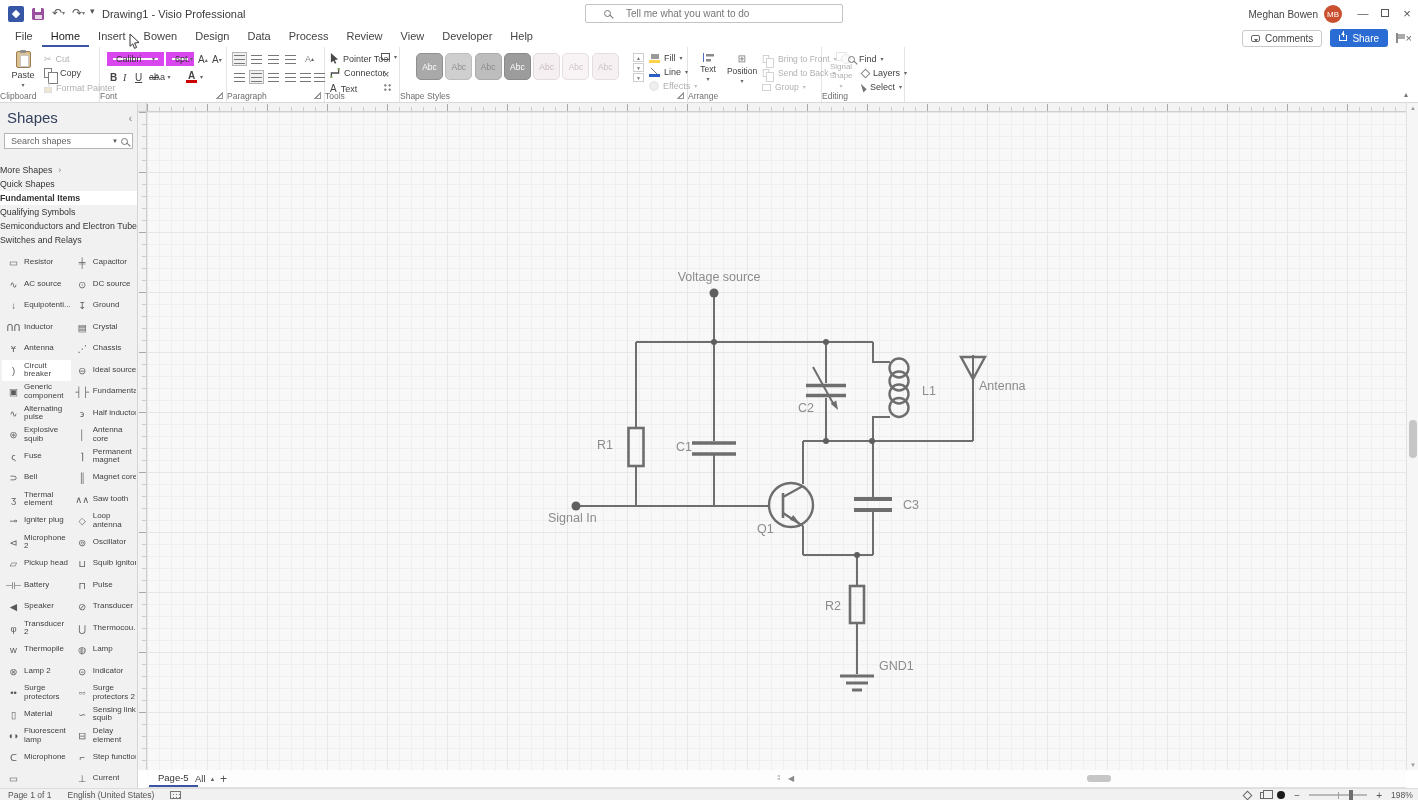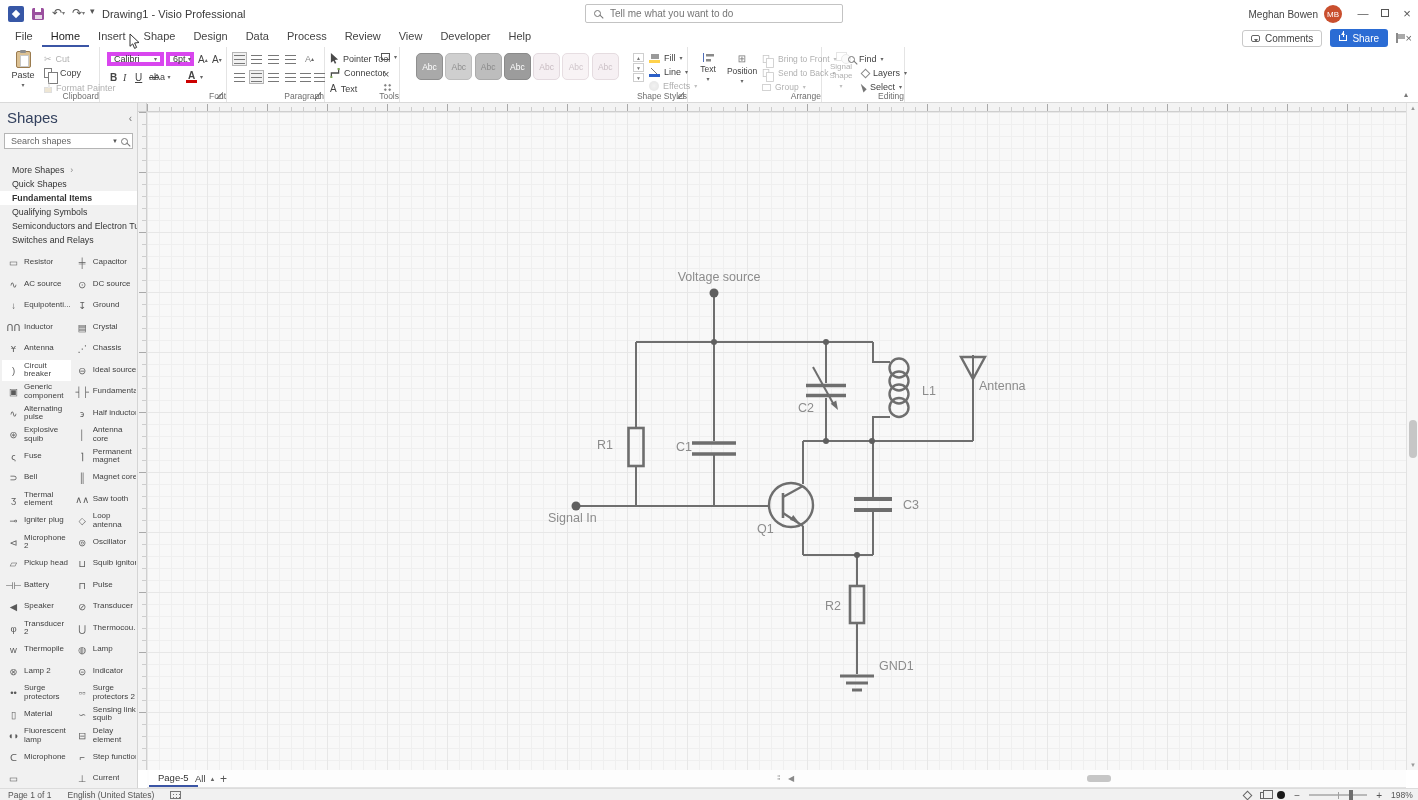--- a/index.html
+++ b/index.html
@@ -10,21 +10,21 @@
   
   .titlebar{position:absolute;left:0;top:0;width:100%;height:28px;background:#fff}
   .appicon{position:absolute;left:8px;top:6px;width:16px;height:16px;background:#3757a6;border-radius:2px}
   .appicon::after{content:"";position:absolute;left:5px;top:5px;width:6px;height:6px;background:#fff;transform:rotate(45deg)}
   .floppy{position:absolute;left:32px;top:8px;width:12px;height:12px;background:#9a4f9e;border-radius:1.5px}
   .floppy::before{content:"";position:absolute;top:0;left:3px;width:6px;height:4px;background:#fff}
   .floppy::after{content:"";position:absolute;bottom:1px;left:2.5px;width:7px;height:4px;background:#e7d9e8}
   .qat{position:absolute;top:6px;font-size:12px;color:#555;cursor:default}
   .qat .dd{font-size:6px;color:#777;vertical-align:2px}
   .tb-title{position:absolute;left:102px;top:8px;font-size:11px;color:#3a3a3a;white-space:nowrap}
-  .tb-search{position:absolute;left:585px;top:4px;width:258px;height:19px;border:1px solid #c3c3c3;border-radius:2px;background:#fff;display:flex;align-items:center;gap:7px;padding:0 8px}
+  .tb-search{position:absolute;left:585px;top:4px;width:258px;height:19px;border:1px solid #c3c3c3;border-radius:2px;background:#fff;display:flex;align-items:center;gap:13px;padding:0 18px}
   .tb-search input{border:none;outline:none;flex:1;font-size:10px;color:#555;font-family:"Liberation Sans",sans-serif;background:transparent}
   .tb-search input::placeholder{color:#767676}
   .mag{display:inline-block;width:7px;height:7px;border:1.2px solid #777;border-radius:50%;position:relative;flex:none}
   .mag::after{content:"";position:absolute;width:4.5px;height:1.2px;background:#777;right:-3.8px;bottom:-1.5px;transform:rotate(45deg)}
   .tb-user{position:absolute;right:100px;top:9px;font-size:10px;color:#444}
   .avatar{position:absolute;right:76px;top:5px;width:18px;height:18px;border-radius:50%;background:#c94f2e;color:#fff;font-size:8px;display:flex;align-items:center;justify-content:center}
   .winbtn{position:absolute;top:0;width:22px;height:26px;display:flex;align-items:center;justify-content:center;color:#555;font-size:11px;cursor:default}
   .maxbox{width:8px;height:8px;border:1px solid #555}
 
   
@@ -40,34 +40,34 @@
   .share-ic{width:8px;height:6px;border:1.2px solid #fff;border-top:none;position:relative}
   .share-ic::before{content:"";position:absolute;left:2.6px;top:-4px;width:1.4px;height:6px;background:#fff}
   .share-ic::after{content:"";position:absolute;left:1px;top:-5px;border:2px solid transparent;border-bottom:3px solid #fff}
   .flag-ic{width:1.5px;height:10px;background:#8a8a8a;position:relative}
   .flag-ic::after{content:"";position:absolute;left:1.5px;top:0.5px;width:7px;height:5px;background:#a9a9a9}
   .xsmall{color:#666;font-size:11px}
 
   
   .ribbon{position:absolute;left:0;top:47px;width:100%;height:56px;background:#fff;border-bottom:1px solid #d9d9d9}
   .group{position:absolute;top:0;height:55px;border-right:1px solid #e4e4e4}
-  .glabel{position:absolute;bottom:1px;left:0;width:100%;text-align:right;font-size:8.5px;color:#6e6e6e}
+  .glabel{position:absolute;bottom:1px;left:0;width:100%;text-align:left;font-size:8.5px;color:#6e6e6e}
   .dlg{position:absolute;right:3px;bottom:3px;width:7px;height:7px;border-right:1px solid #969696;border-bottom:1px solid #969696;background:linear-gradient(135deg,transparent 55%,#969696 55%,#969696 72%,transparent 72%)}
   .bigbtn{position:absolute;display:flex;flex-direction:column;align-items:center;gap:2px;font-size:9px;color:#3f3f3f;cursor:default}
   .dd{font-size:6px;color:#666;line-height:1}
   .mini{position:absolute;display:flex;align-items:center;gap:4px;font-size:9px;color:#3f3f3f;white-space:nowrap}
   .grayed{opacity:.42}
   .clipboard-ic{width:15px;height:17px;background:#dcc193;border:1px solid #9a7b4f;border-radius:2px;position:relative}
   .clipboard-ic::before{content:"";position:absolute;left:3.5px;top:-2px;width:6px;height:3px;background:#8e8e8e;border-radius:1px}
   .clipboard-ic::after{content:"";position:absolute;left:3px;top:3px;width:7px;height:10px;background:#fff;border:1px solid #c9c9c9}
   .copy-ic{width:8px;height:10px;border:1px solid #7d7d7d;background:#fff;position:relative;margin-right:4px}
   .copy-ic::after{content:"";position:absolute;left:2.5px;top:2.5px;width:8px;height:10px;border:1px solid #7d7d7d;background:#fff}
   .fp-ic{width:8px;height:6px;background:#d9c49a;border:1px solid #b5b5b5;position:relative;margin-top:5px}
   .fp-ic::after{content:"";position:absolute;left:3px;top:-6px;width:2px;height:6px;background:#cfcfcf}
-  .combo{display:flex;align-items:center;justify-content:space-between;border:4px solid #d946ef;background:#fff;height:14px;font-size:9px;color:#333;padding:0 3px;position:absolute}
+  .combo{display:flex;align-items:center;justify-content:space-between;border:6px solid #d946ef;background:#fff;height:14px;font-size:9px;color:#333;padding:0 3px;position:absolute}
   .fbtn{position:absolute;height:14px;display:flex;align-items:center;justify-content:center;font-size:10px;color:#444;padding:0 2px}
   .fbtn .sup{font-size:6px;vertical-align:4px;color:#666}
   .li{display:inline-block;width:11px;height:9px;background:repeating-linear-gradient(to bottom,#787878 0 1.2px,transparent 1.2px 3.9px)}
   .pbtn{position:absolute;width:15px;height:14px;display:flex;align-items:center;justify-content:center}
   .pbtn.sel{border:1px solid #b5b5b5;background:#f1f1f1}
   .abc-tile{width:27px;height:27px;border-radius:5px;border:1px solid;display:flex;align-items:center;justify-content:center;font-size:8.5px;flex:none}
   .garr{position:absolute;left:233px;width:11px;height:9px;border:1px solid #cfcfcf;display:flex;align-items:center;justify-content:center;font-size:5px;color:#777;background:#fff}
   .i-fill{width:11px;height:9px;border-bottom:3px solid #ffd24c;background:linear-gradient(#9a9a9a,#9a9a9a) 1.5px 0/8px 5px no-repeat}
   .i-line{width:11px;height:9px;border-bottom:3px solid #2b5fc7;background:linear-gradient(45deg,transparent 44%,#777 44%,#777 56%,transparent 56%) 0 0/10px 6px no-repeat}
   .i-fx{width:10px;height:10px;border-radius:50%;background:radial-gradient(#e2e2e2,#bdbdbd)}
@@ -82,21 +82,21 @@
 
   
   .panel{position:absolute;left:0;top:103px;width:138px;height:685px;background:#f1f1f1;border-right:1px solid #d4d4d4}
   .p-title{position:absolute;left:7px;top:6px;font-size:15px;color:#33415e}
   .p-collapse{position:absolute;right:5px;top:10px;font-size:10px;color:#777}
   .p-search{position:absolute;left:4px;top:30px;width:129px;height:16px;border:1px solid #b5b5b5;background:#fff;display:flex;align-items:center;padding:0 4px;gap:3px}
   .p-search input{border:none;outline:none;flex:1;font-size:9px;color:#555;min-width:0;font-family:"Liberation Sans",sans-serif;background:transparent}
   .p-search input::placeholder{color:#666}
   .chev{font-size:6px;color:#555}
   .stencils{position:absolute;left:0;top:60px;width:100%}
-  .stencil{height:14px;line-height:14px;padding-left:12px;font-size:8.8px;color:#333;white-space:nowrap;overflow:hidden;cursor:default}
+  .stencil{height:14px;line-height:14px;font-size:8.8px;color:#333;white-space:nowrap;overflow:hidden;cursor:default}
   .stencil.active{background:#fff;font-weight:bold}
   .st-arrow{color:#888;margin-left:6px}
   .shape-grid{position:absolute;left:2px;top:149px;width:134px;height:536px;overflow:hidden;display:grid;grid-template-columns:1fr 1fr;grid-auto-rows:21.5px}
   .shape-item{display:flex;align-items:center;gap:2px;padding-left:3px;cursor:default}
   .shape-item.selected{background:#fff}
   .shape-ic{width:17px;flex:none;text-align:center;font-size:9.5px;color:#5a5a5a}
   .shape-lb{font-size:8px;color:#3f3f3f;line-height:1.08;overflow:hidden;max-height:18px}
 
   
   .corner{position:absolute;left:138px;top:103px;width:9px;height:9px;background:#ececec;border-right:1px solid #cfcfcf;border-bottom:1px solid #cfcfcf}
@@ -157,21 +157,21 @@
         <span class="maxbox"></span>
       </div>
     <div class="winbtn" style="right:0;font-size:13px">×</div>
   </div>
 
   <div class="tabrow">
     <div class="tabs">
         <div class="tab">File</div>
         <div class="tab active">Home</div>
         <div class="tab">Insert</div>
-        <div class="tab">Shape</div>
+        <div class="tab">Bowen</div>
         <div class="tab">Design</div>
         <div class="tab">Data</div>
         <div class="tab">Process</div>
         <div class="tab">Review</div>
         <div class="tab">View</div>
         <div class="tab">Developer</div>
         <div class="tab">Help</div>
       </div>
     <div class="tr-right">
       <div class="btn-comments">

